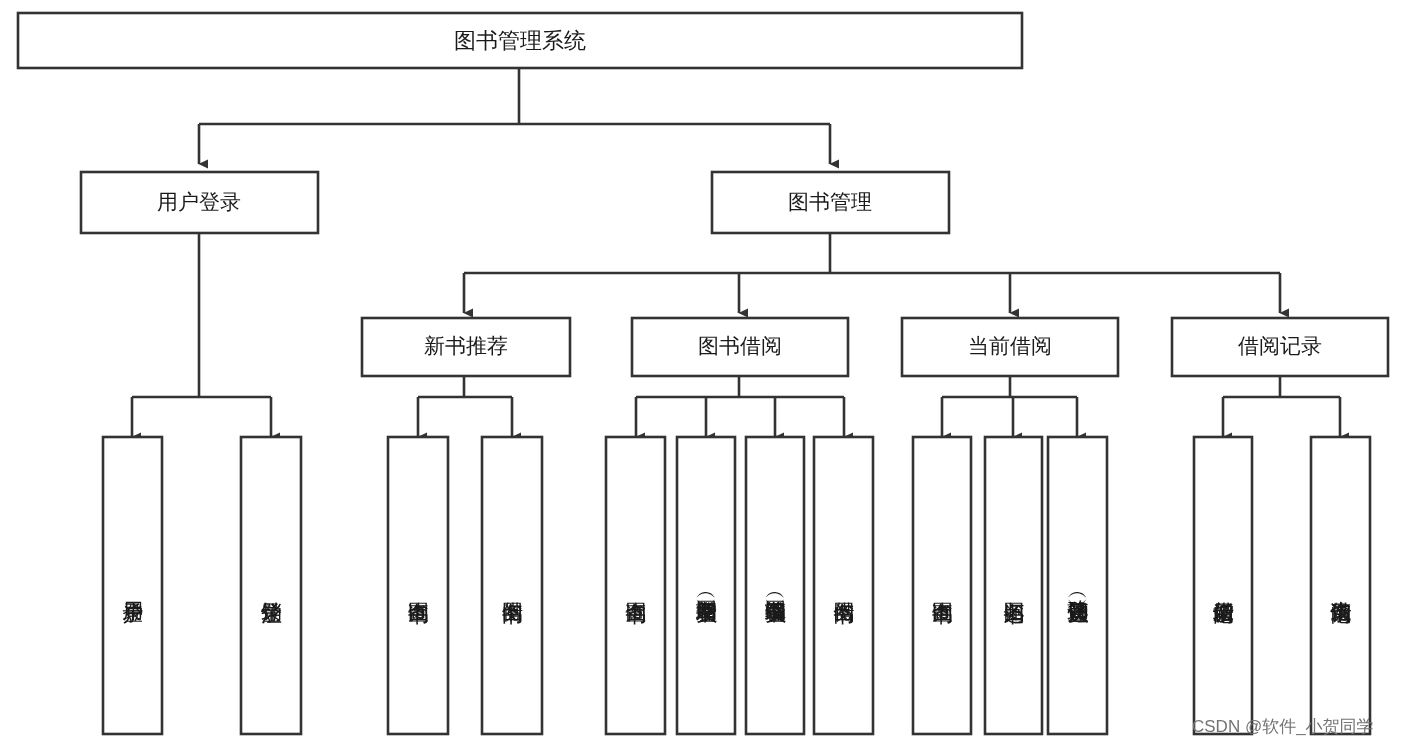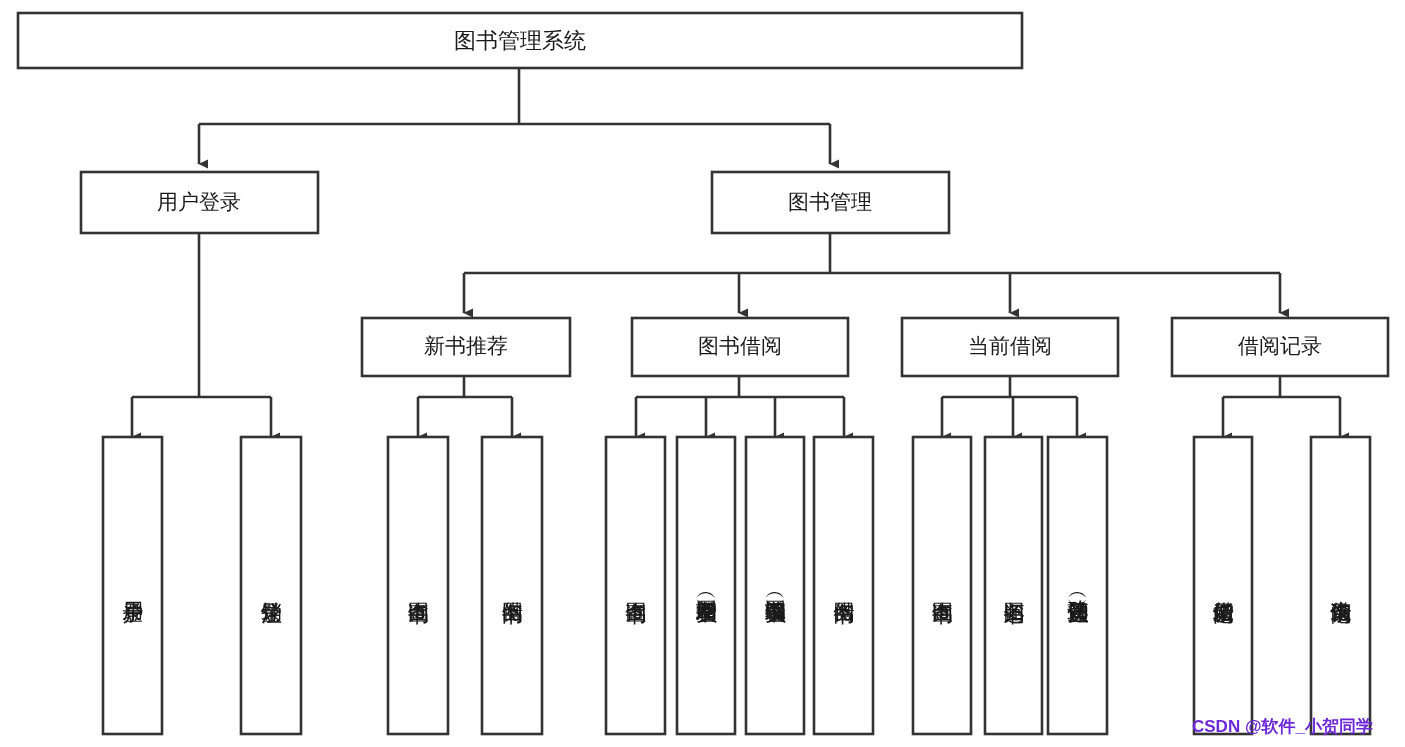--- a/index.html
+++ b/index.html
@@ -68,23 +68,22 @@
     display: flex;
     align-items: center;
     justify-content: center;
     letter-spacing: 0.5px;
     pointer-events: none;
   }
   .watermark {
     position: absolute;
     font-family: "Liberation Sans", "DejaVu Sans", sans-serif;
     font-size: 17px;
-    color: #6d28d9;
+    color: #737373;
     white-space: nowrap;
-    font-weight: bold;
   }
 </style>
 </head>
 <body>
 
 <div id="diagram-root">
 
   <svg class="diagram-canvas" viewBox="0 0 1405 747" xmlns="http://www.w3.org/2000/svg">
 
     <defs>

